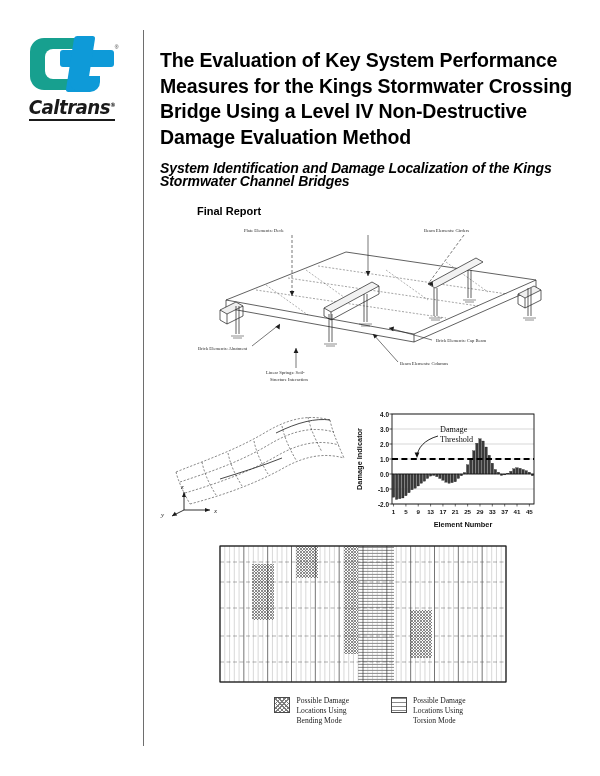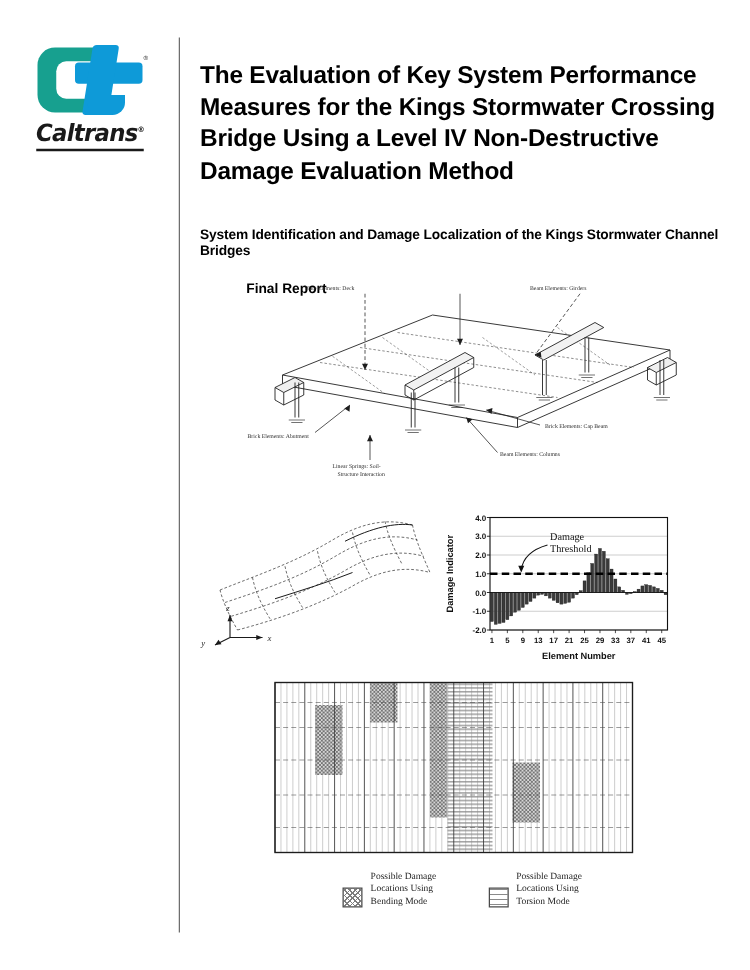--- a/index.html
+++ b/index.html
@@ -155,25 +155,26 @@
   }
   h1.title {
     margin: 0;
     font-size: 19.5px;
     font-weight: bold;
     line-height: 25.5px;
     letter-spacing: -0.15px;
     color: #000;
   }
   .subtitle {
-    margin-top: 32px;
-    font-size: 11px;
+    margin-top: 12px;
+    font-size: 14px;
     font-weight: bold;
     line-height: 13px;
     letter-spacing: -0.1px;
+    font-style: italic;
   }
   .final-report {
     margin-top: 17px;
     font-size: 11px;
     font-weight: bold;
     padding-left: 37px;
   }
 
   
   .figures {
@@ -199,21 +200,21 @@
     position: absolute;
     left: 0;
     top: 474px;
     width: 440px;
     display: flex;
     justify-content: center;
     gap: 42px;
   }
   .legend-item {
     display: flex;
-    align-items: flex-end;
+    align-items: flex-start;
     gap: 6px;
   }
   .swatch {
     width: 14px;
     height: 14px;
     border: 1px solid #4a4a4a;
     flex: none;
     margin-top: 1px;
   }
   .swatch.bending {

